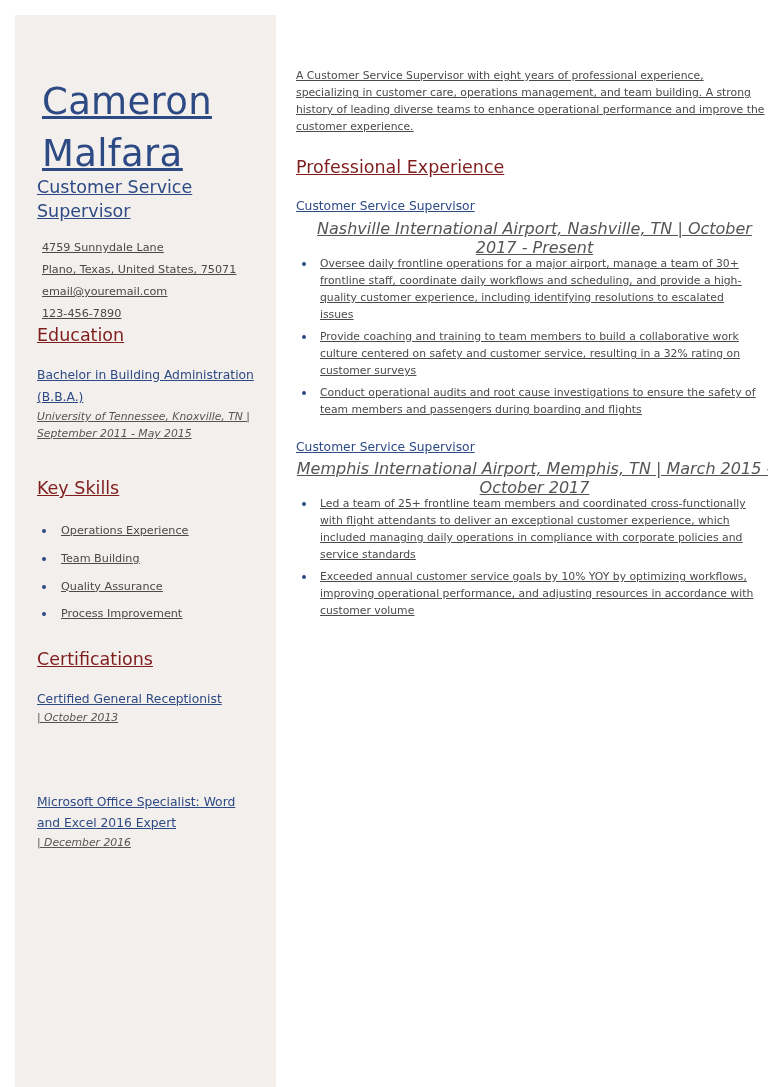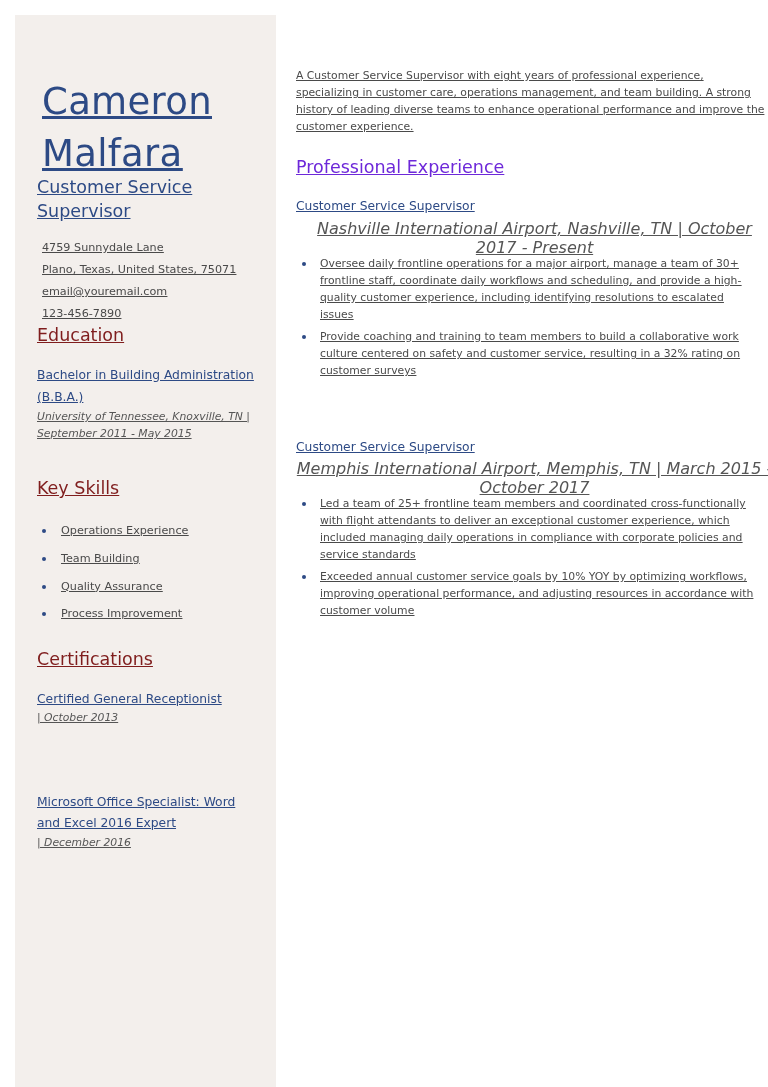--- a/index.html
+++ b/index.html
@@ -20,21 +20,21 @@
   .edu-meta { position: absolute; left: 22px; top: 393px; font-size: 10.8px; line-height: 17px; width: 225px; }
 
   .skills { position: absolute; left: 22px; top: 500px; list-style: none; }
   .skills li { font-size: 11.2px; line-height: 22.8px; position: relative; padding-left: 19px; color: #4a4a4a; }
   .skills li::before { content: ""; position: absolute; left: 0; top: 9px; width: 4px; height: 4px; border-radius: 50%; background: #2d4a85; }
 
   .cert-name { position: absolute; left: 22px; font-size: 12.3px; line-height: 21px; color: #2d4a85; width: 225px; }
   .cert-date { position: absolute; left: 22px; font-size: 10.8px; line-height: 16px; }
 
   .summary { position: absolute; left: 281px; top: 52px; width: 470px; font-size: 10.8px; line-height: 17px; color: #4a4a4a; }
-  .pe-h { position: absolute; left: 281px; top: 142px; font-size: 17.5px; color: #6d28d9; }
+  .pe-h { position: absolute; left: 281px; top: 142px; font-size: 17.5px; color: #7f1d1d; }
   .job-title { position: absolute; left: 281px; font-size: 12.3px; color: #2d4a85; }
   .job-meta { position: absolute; left: 281px; font-size: 16px; text-align: center; }
   .bullets { position: absolute; left: 281px; width: 465px; list-style: none; }
   .bullets li { position: relative; padding-left: 19px; font-size: 10.8px; line-height: 17px; color: #4a4a4a; margin-bottom: 5px; }
   .bullets li::before { content: ""; position: absolute; left: 1px; top: 7px; width: 4px; height: 4px; border-radius: 50%; background: #2d4a85; }
 </style>
 </head>
 <body>
 
 <div class="sidebar"></div>
@@ -71,20 +71,21 @@
 
 <div class="summary">A Customer Service Supervisor with eight years of professional   experience, specializing in customer care, operations management, and   team building. A strong history of leading diverse teams to enhance   operational performance and improve the customer experience.</div>
 
 <div class="pe-h">Professional Experience</div>
 
 <div class="job-title" style="top:184px">Customer Service Supervisor</div>
 <div class="job-meta italic" style="top:204px">Nashville International Airport, Nashville, TN | October 2017 - Present</div>
 <ul class="bullets" style="top:235px">
   <li>Oversee daily frontline operations for a major airport, manage a   team of 30+ frontline staff, coordinate daily workflows and scheduling,   and provide a high-quality customer experience, including identifying   resolutions to escalated issues</li>
   <li>Provide coaching and training to team members to build a   collaborative work culture centered on safety and customer service,   resulting in a 32% rating on customer surveys</li>
+  <li>Conduct operational audits and root cause investigations to ensure   the safety of team members and passengers during boarding and flights</li>
 </ul>
 
 <div class="job-title" style="top:425px">Customer Service Supervisor</div>
 <div class="job-meta italic" style="top:444px">Memphis International Airport, Memphis, TN | March 2015 - October 2017</div>
 <ul class="bullets" style="top:475px">
   <li>Led a team of 25+ frontline team members and coordinated   cross-functionally with flight attendants to deliver an exceptional   customer experience, which included managing daily operations in   compliance with corporate policies and service standards</li>
   <li>Exceeded annual customer service goals by 10% YOY by optimizing   workflows, improving operational performance, and adjusting resources in   accordance with customer volume</li>
 </ul>
 
 </body></html>

